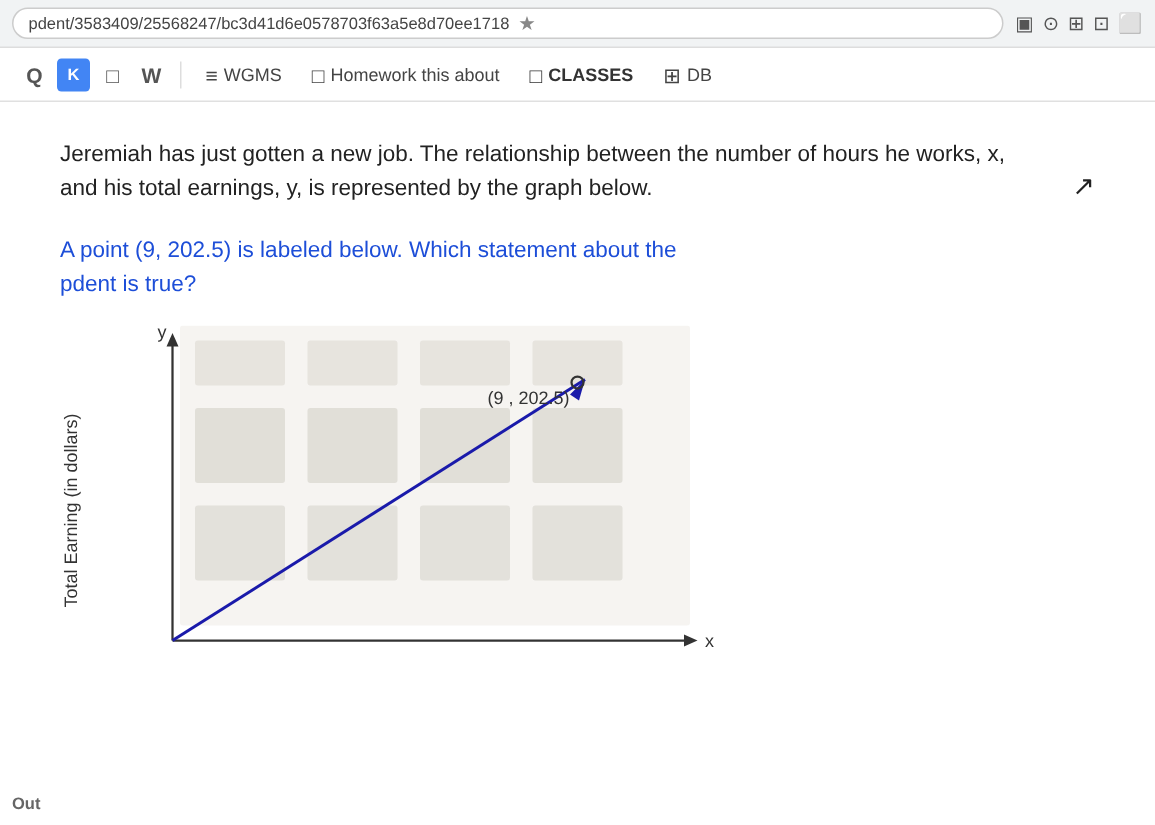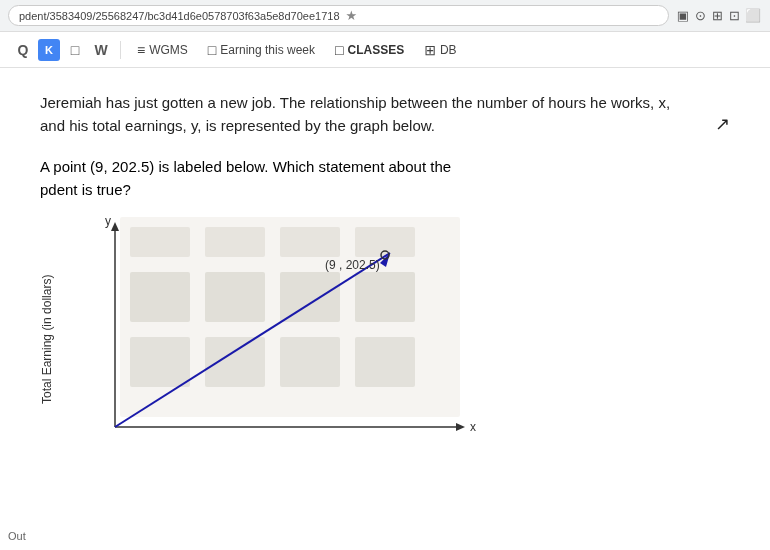--- a/index.html
+++ b/index.html
@@ -90,21 +90,21 @@
 
     .problem-text {
       font-size: 15px;
       color: #222;
       line-height: 1.5;
       margin-bottom: 19px;
     }
 
     .question-text {
       font-size: 15px;
-      color: #000000;
+      color: #1d4ed8;
       line-height: 1.5;
       margin-bottom: 16px;
     }
 
     .graph-wrapper {
       position: relative;
       display: flex;
       align-items: center;
     }
 
@@ -126,20 +126,21 @@
     }
 
     
     .sign-out {
       position: absolute;
       bottom: 8px;
       left: 8px;
       font-size: 11px;
       color: #666;
       cursor: pointer;
+      font-weight: bold;
     }
   </style>
 </head>
 <body>
 
 <div class="browser-bar">
   <div class="url-bar">
     <span>pdent/3583409/25568247/bc3d41d6e0578703f63a5e8d70ee1718</span>
     <span class="star-icon">★</span>
   </div>
@@ -157,21 +158,21 @@
   <div class="nav-icon" style="background:#4285f4;color:#fff;font-size:11px;">K</div>
   <div class="nav-icon">□</div>
   <div class="nav-icon">W</div>
   <div class="nav-separator"></div>
   <div class="nav-item">
     <span class="item-icon">≡</span>
     <span>WGMS</span>
   </div>
   <div class="nav-item">
     <span class="item-icon">□</span>
-    <span>Earning this week</span>
+    <span>Homework this about</span>
   </div>
   <div class="nav-item nav-classes">
     <span class="item-icon">□</span>
     <span>CLASSES</span>
   </div>
   <div class="nav-item">
     <span class="item-icon">⊞</span>
     <span>DB</span>
   </div>
 </div>

